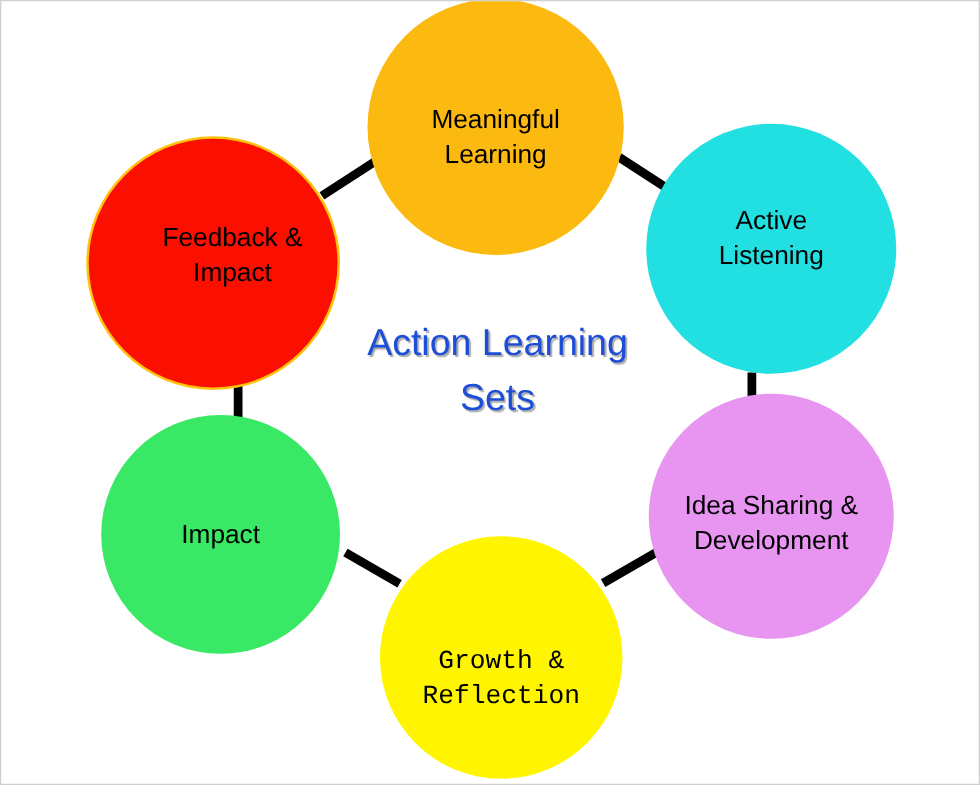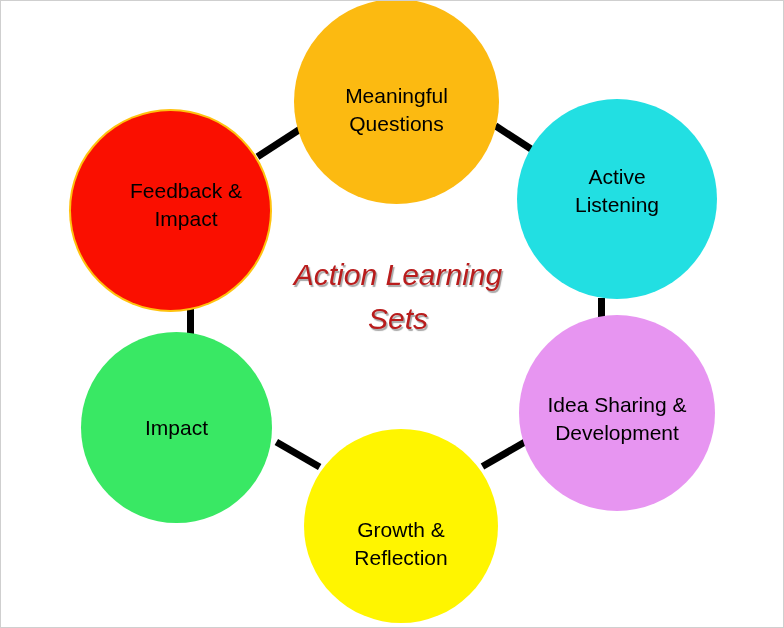--- a/index.html
+++ b/index.html
@@ -60,38 +60,37 @@
   .node-feedback {
     left: 70px;   top: 110px;  width: 199px; height: 199px;
     background: #FA0F00;
     box-shadow: 0 0 0 2px #FFC20E;
   }
 
   
   .node-questions .node-label { transform: translateY(8px); }
   .node-listening .node-label { transform: translateY(-8px); }
   .node-ideas .node-label     { transform: translateY(6px); }
-  .node-growth .node-label    { transform: translateY(18px); }
+  .node-growth .node-label    { transform: translateY(18px); font-family: Liberation Mono, monospace; }
   .node-action .node-label    { transform: translateY(0px); }
   .node-feedback .node-label  { transform: translateY(-6px); margin-left: 31px; }
 
   
   .center-title {
     position: absolute;
     left: 252px;
     top: 252px;
     width: 290px;
     text-align: center;
-    color: #b91c1c;
+    color: #1d4ed8;
     font-size: 30px;
     line-height: 1.45;
     font-family: "Liberation Sans", sans-serif;
     text-shadow: 1.5px 1.5px 1px rgba(150,150,150,0.85);
     white-space: pre-line;
-    font-style: italic;
   }
 
   
   .connector {
     position: absolute;
     background: #000000;
   }
   .conn-feedback-questions {
     left: 252px; top: 137px; width: 56px; height: 7px;
     transform: rotate(-33deg);
@@ -129,21 +128,21 @@
   <div class="connector conn-listening-ideas"></div>
   <div class="connector conn-ideas-growth"></div>
   <div class="connector conn-growth-action"></div>
   <div class="connector conn-action-feedback"></div>
 
   <div class="center-title">Action Learning
 Sets</div>
 
   <div class="node node-questions">
     <span class="node-label">Meaningful
-Questions</span>
+Learning</span>
   </div>
 
   <div class="node node-ideas">
     <span class="node-label">Idea Sharing &amp;
 Development</span>
   </div>
 
   <div class="node node-listening">
     <span class="node-label">Active
 Listening</span>

